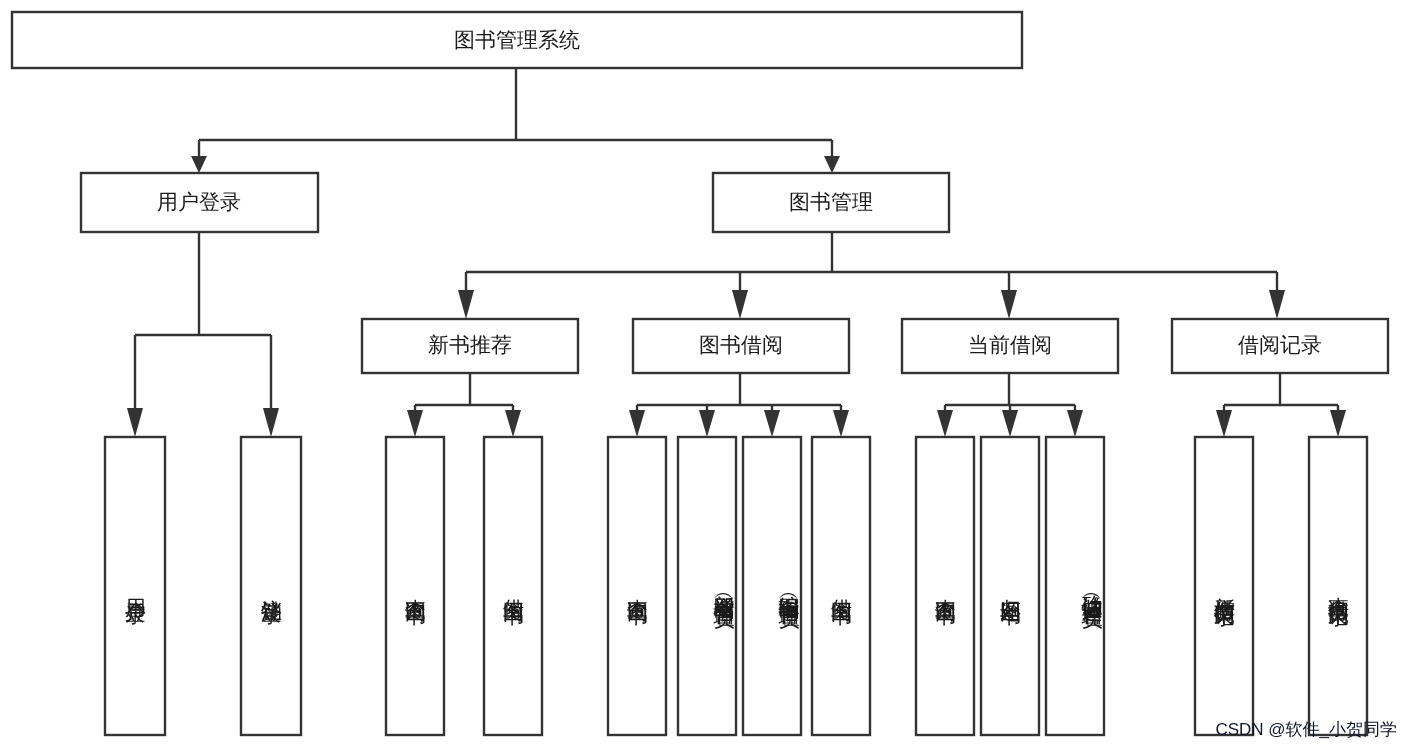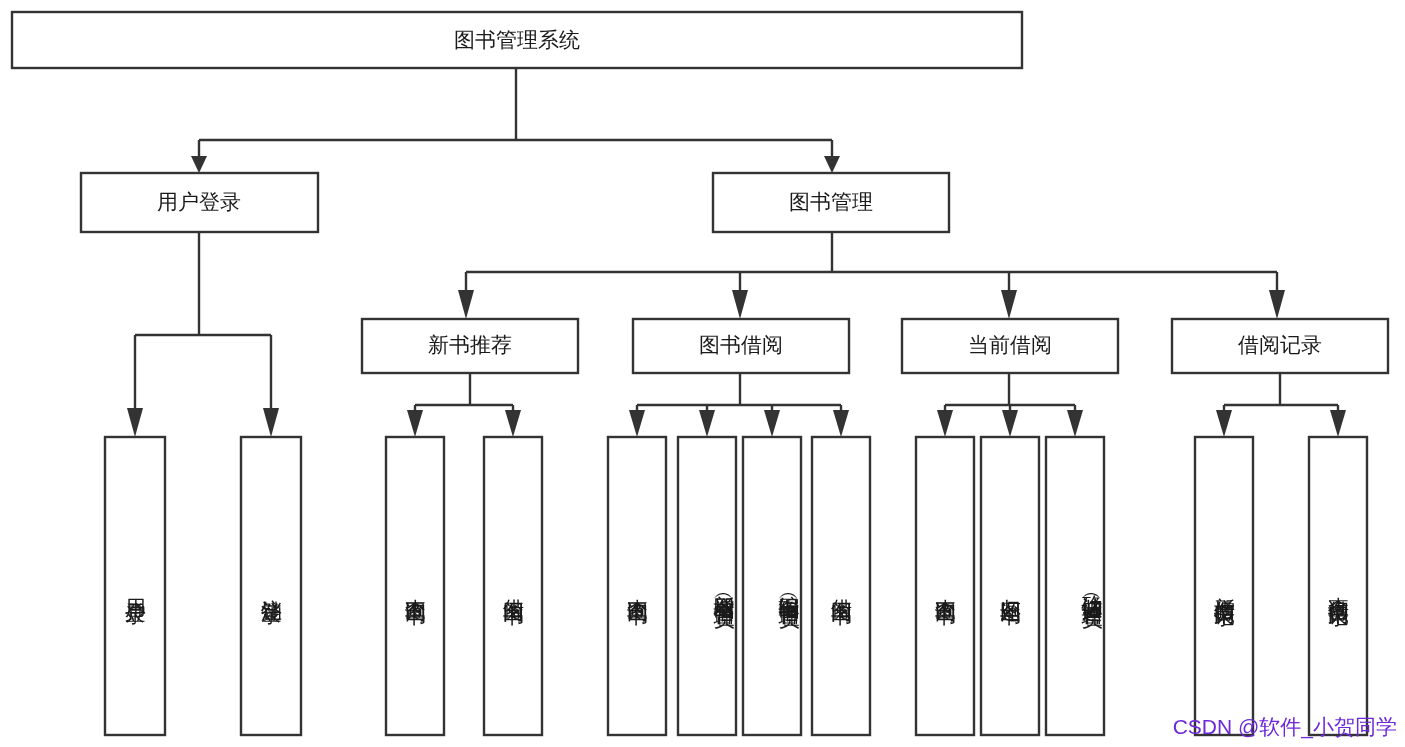--- a/index.html
+++ b/index.html
@@ -65,22 +65,22 @@
     pointer-events: none;
   }
   .leaf-label.centered {
     align-items: center;
   }
   .watermark {
     position: absolute;
     right: 8px;
     bottom: 6px;
     font-family: "Liberation Sans", "DejaVu Sans", sans-serif;
-    font-size: 21px;
-    color: #6d28d9;
+    font-size: 17px;
+    color: #0f172a;
     white-space: nowrap;
   }
 </style>
 </head>
 <body>
 
 <div id="diagram-root">
 
   <svg class="flowchart" viewBox="0 0 1405 747">
 

